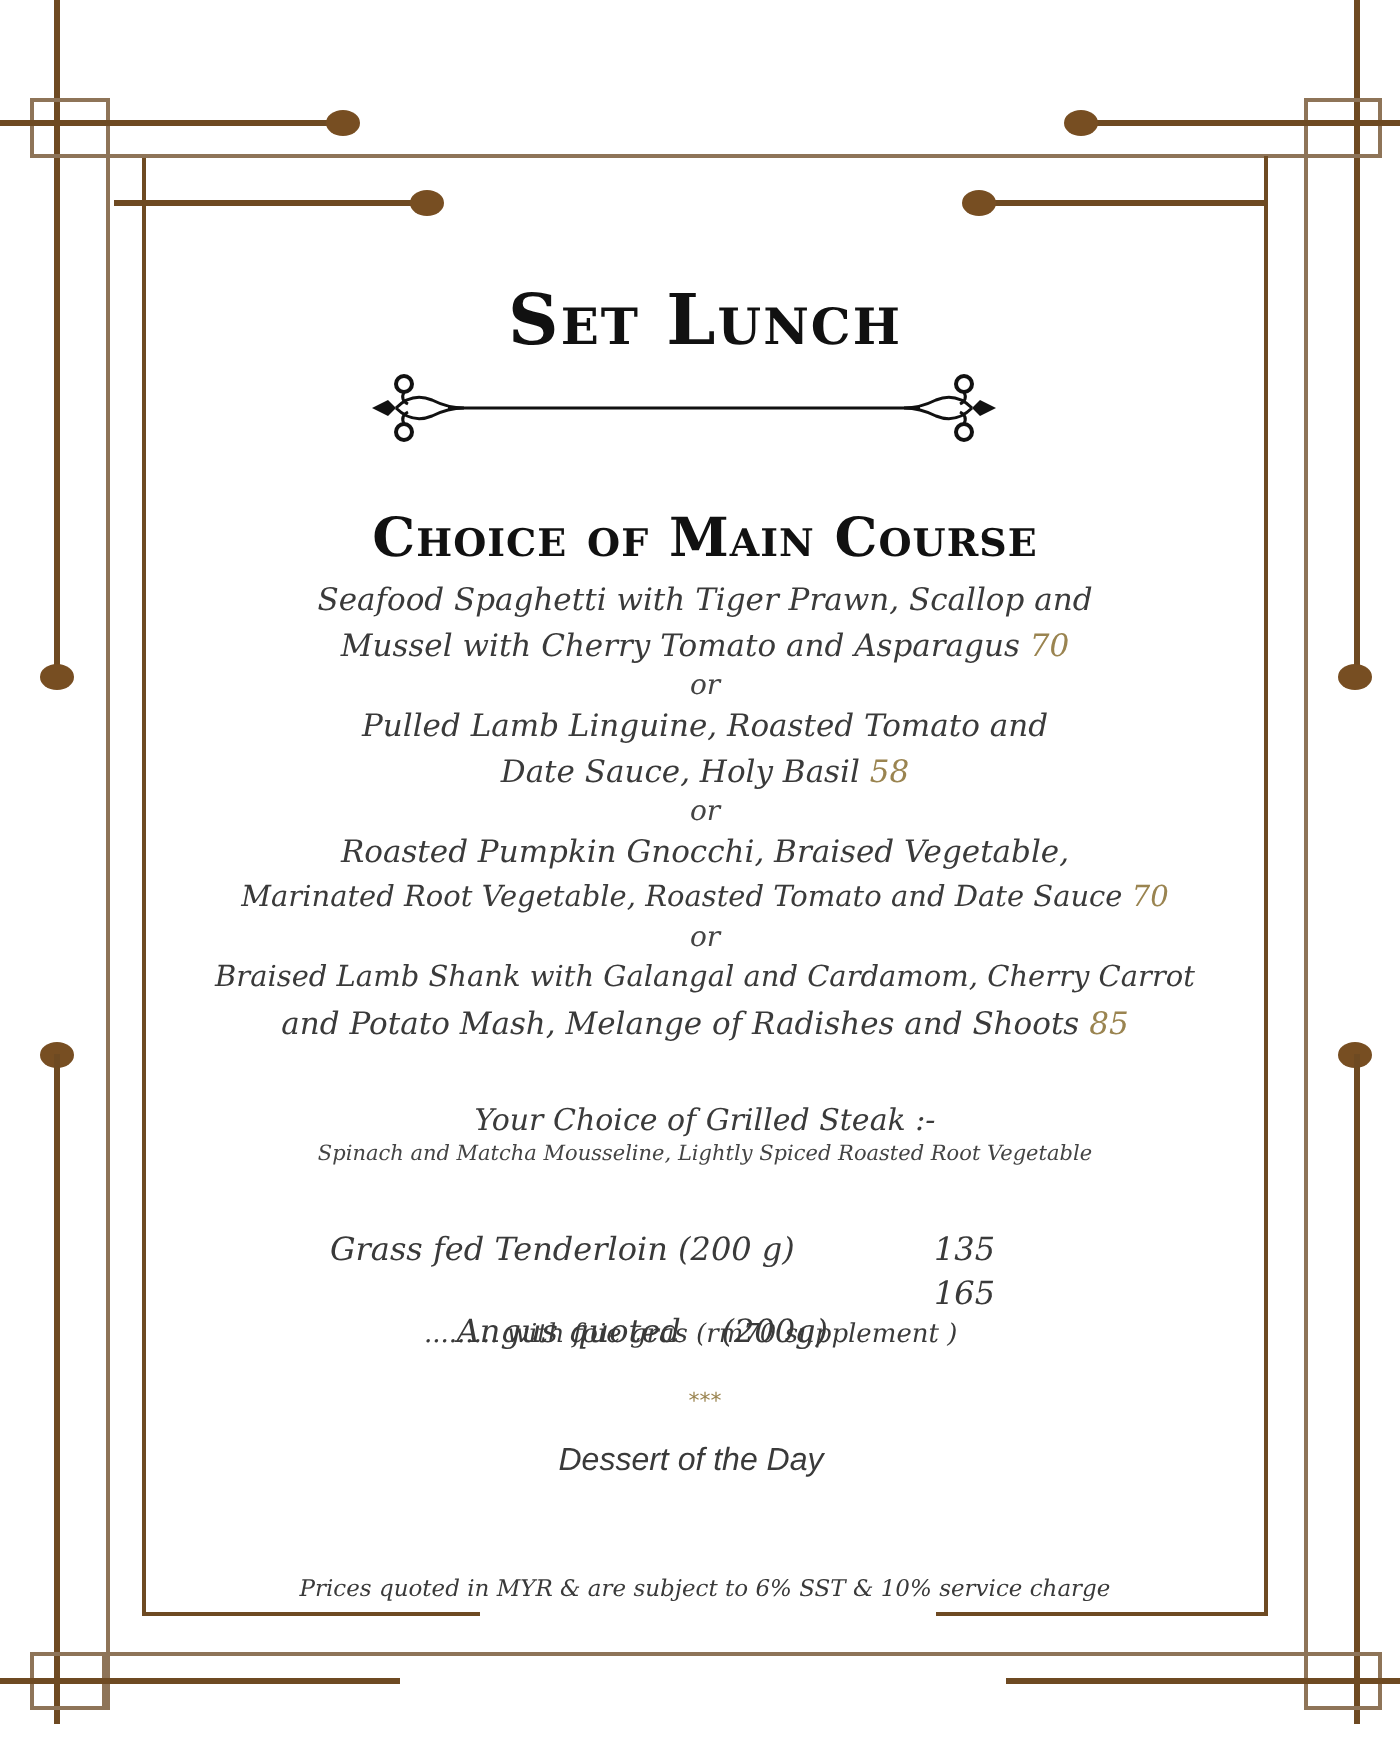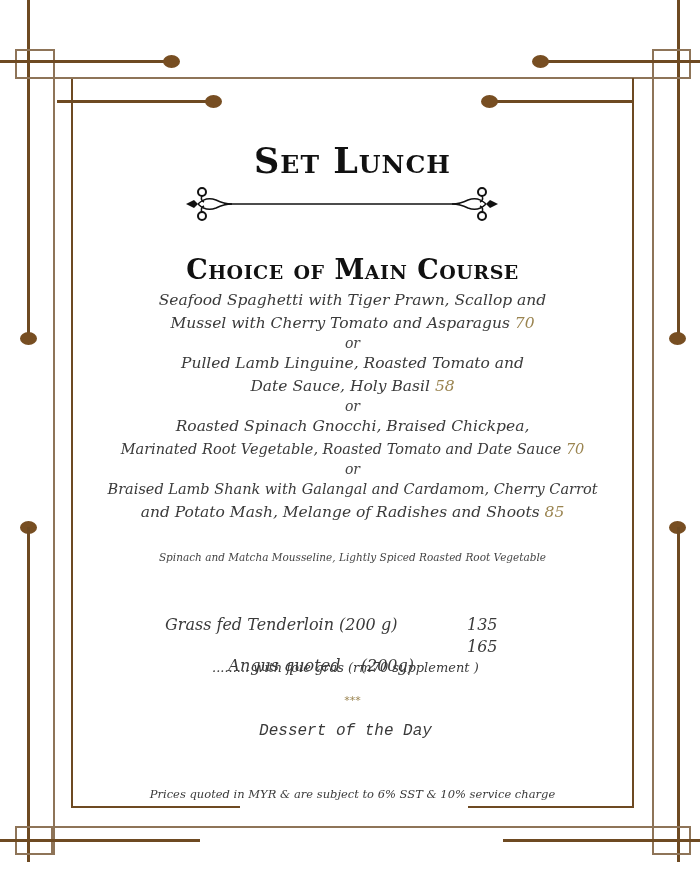--- a/index.html
+++ b/index.html
@@ -27,21 +27,21 @@
   .menu { position: absolute; top: 289px; left: -10px; right: -10px; }
   .line { font-size: 15.5px; line-height: 23px; color: #3a3a3a; font-style: italic; font-family: "DejaVu Serif", serif; }
   .or { font-size: 14px; line-height: 17px; color: #444; font-style: italic; font-family: "DejaVu Serif", serif; }
   .price { color: #9a8450; }
   .steak { position: absolute; top: 550px; left: 0; right: 0; }
   .steak-head { font-size: 15px; line-height: 20px; color: #3a3a3a; font-style: italic; font-family: "DejaVu Serif", serif; }
   .steak-desc { font-size: 10.5px; line-height: 14px; color: #444; font-style: italic; font-family: "DejaVu Serif", serif; }
   .steak-row { position: absolute; font-size: 16px; color: #3a3a3a; font-style: italic; font-family: "DejaVu Serif", serif; margin-left: 28px; }
   .foie { position: absolute; top: 660px; left: 140px; font-size: 13px; color: #3a3a3a; font-style: italic; font-family: "DejaVu Serif", serif; }
   .stars { position: absolute; top: 694px; left: 0; right: 0; text-align: center; color: #9a8450; font-size: 11px; }
-  .dessert { position: absolute; top: 722px; left: 0; right: 14px; text-align: center; font-size: 16px; color: #3a3a3a; font-style: italic; font-family: Liberation Mono, monospace; }
+  .dessert { position: absolute; top: 722px; left: 0; right: 14px; text-align: center; font-size: 16px; color: #3a3a3a; font-style: italic; font-family: Liberation Sans, sans-serif; }
   .footer { position: absolute; top: 787px; left: 0; right: 0; text-align: center; font-size: 11.5px; color: #3a3a3a; font-style: italic; font-family: "DejaVu Serif", serif; }
 </style>
 </head>
 <body>
 
 <div>
 
   <div class="ln" style="left:27px;top:0;width:3px;height:338px;"></div>
   <div class="ln thin" style="left:53px;top:50px;width:2px;height:805px;"></div>
   <div class="ln" style="left:71px;top:78px;width:2px;height:730px;"></div>
@@ -102,31 +102,32 @@
       <div class="line">Seafood Spaghetti with Tiger Prawn, Scallop and</div>
       <div class="line"><span>Mussel with Cherry Tomato and Asparagus</span> <span class="price">70</span></div>
     </div>
     <div class="or">or</div>
     <div>
       <div class="line">Pulled Lamb Linguine, Roasted Tomato and</div>
       <div class="line"><span>Date Sauce, Holy Basil</span> <span class="price">58</span></div>
     </div>
     <div class="or">or</div>
     <div>
-      <div class="line">Roasted Spinach Gnocchi, Braised Chickpea,</div>
+      <div class="line">Roasted Pumpkin Gnocchi, Braised Vegetable,</div>
       <div class="line" style="font-size:14.5px;"><span>Marinated Root Vegetable, Roasted Tomato and Date Sauce</span> <span class="price">70</span></div>
     </div>
     <div class="or">or</div>
     <div>
       <div class="line" style="font-size:14.5px;">Braised Lamb Shank with Galangal and Cardamom, Cherry Carrot</div>
       <div class="line"><span>and Potato Mash, Melange of Radishes and Shoots</span> <span class="price">85</span></div>
     </div>
   </div>
 
   <div class="steak">
+    <div class="steak-head">Your Choice of Grilled Steak :-</div>
     <div class="steak-desc">Spinach and Matcha Mousseline, Lightly Spiced Roasted Root Vegetable</div>
   </div>
 
   <div class="steak-row" style="top:615px;left:65px;">
     <span>Grass fed Tenderloin (200 g)</span>
   </div>
   <div class="steak-row price" style="top:615px;left:367px;">135</div>
   <div class="steak-row" style="top:637px;left:108px;white-space:pre;">
     <span>Angus quoted    (200g)</span>
   </div>

